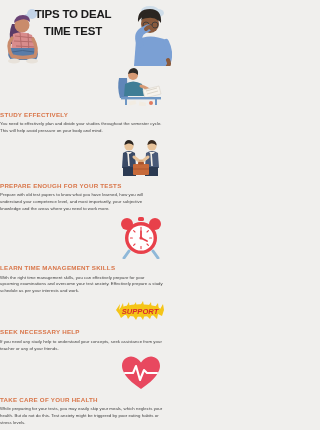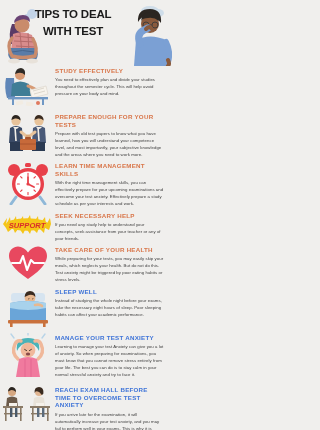--- a/index.html
+++ b/index.html
@@ -55,23 +55,24 @@
     right: 0px;
     top: 4px;
     width: 48px;
     height: 62px;
   }
 
   
   .section {
     position: relative;
     display: flex;
-    align-items: flex-start;
+    align-items: flex-end;
     padding: 0 4px 0 0;
     margin-bottom: 2px;
+    flex-direction: column;
   }
   .sec-art {
     width: 55px;
     min-width: 55px;
     position: relative;
   }
   .sec-body {
     flex: 1;
     padding-right: 4px;
     padding-top: 1px;
@@ -133,21 +134,21 @@
       <path d="M10 44 Q20 41 32 44" stroke="#46658c" stroke-width="1" fill="none"></path>
 
       <path d="M10 30 Q4 38 10 48 Q20 51 33 48 Q36 40 31 31" fill="none" stroke="#c98b6b" stroke-width="3.4" stroke-linecap="round"></path>
 
       <ellipse cx="12" cy="53" rx="6" ry="2.4" fill="#e8e2da"></ellipse>
       <ellipse cx="30" cy="53" rx="6" ry="2.4" fill="#e8e2da"></ellipse>
     </svg>
 
     <div class="header-title">
       <span>TIPS TO DEAL</span>
-      <span>WITH TEST</span>
+      <span>TIME TEST</span>
     </div>
 
     <svg class="fig-stressed-man" viewBox="0 0 48 62">
 
       <ellipse cx="26" cy="7" rx="9" ry="5" fill="#cfdde9"></ellipse>
       <ellipse cx="34" cy="9" rx="6" ry="4" fill="#cfdde9"></ellipse>
 
       <path d="M14 18 Q13 5 26 5 Q38 5 37 19 Q32 12 24 12 Q17 12 14 18 Z" fill="#2b2622"></path>
 
       <circle cx="26" cy="20" r="9" fill="#8a5a3c"></circle>

